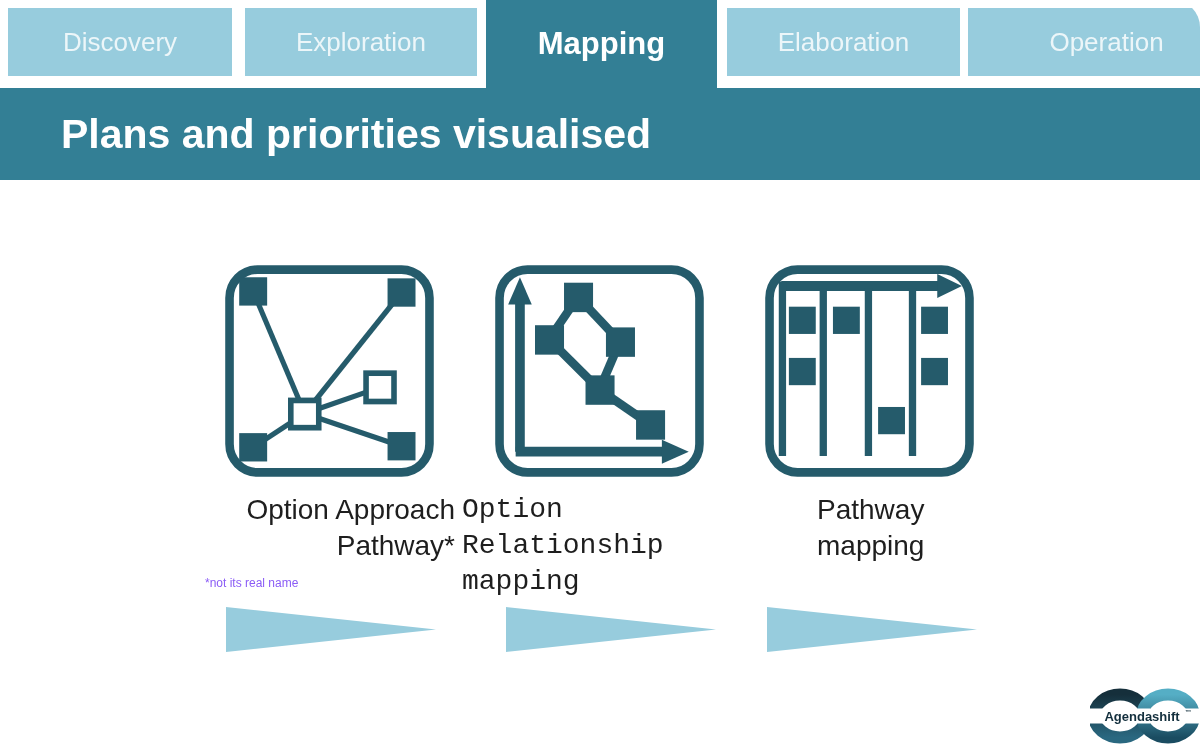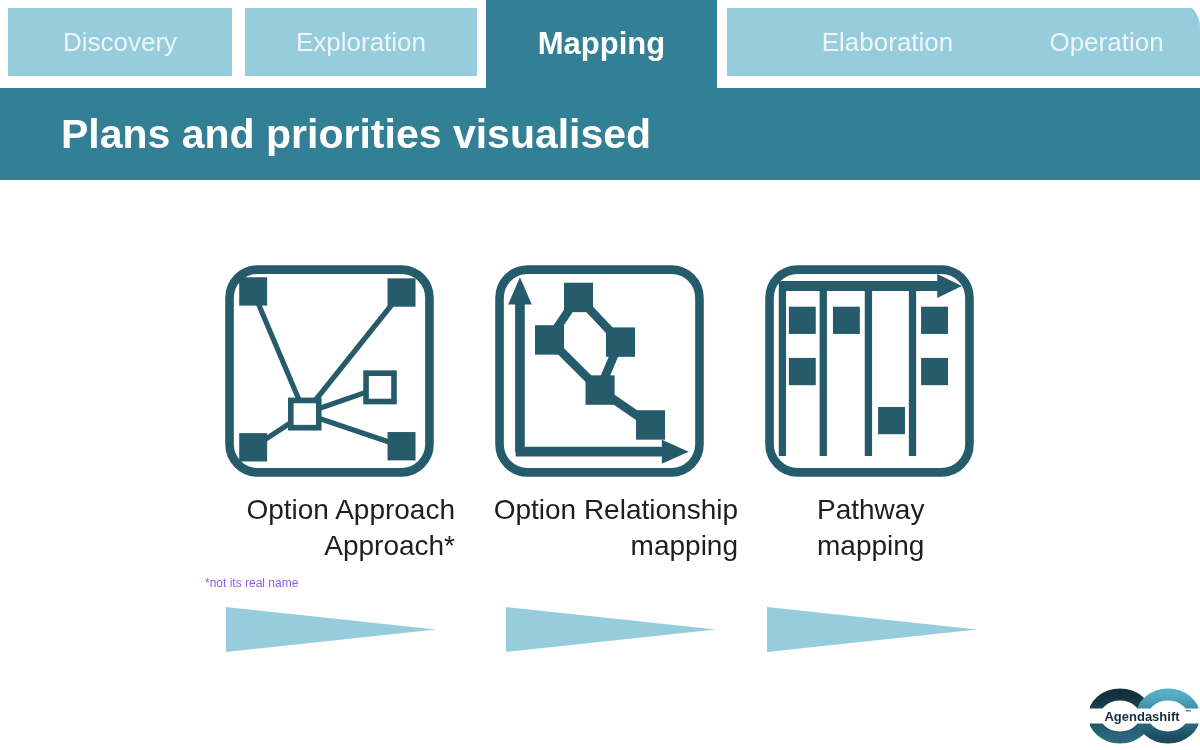--- a/index.html
+++ b/index.html
@@ -5,37 +5,37 @@
   html,body{margin:0;padding:0;background:#ffffff;font-family:"Liberation Sans",sans-serif;}
   .slide{position:relative;width:1200px;height:750px;overflow:hidden;background:#ffffff;border-radius:27px;}
 
   
   .tab{position:absolute;top:8px;height:68px;background:#97CCDD;color:#ECF6F9;
        display:flex;align-items:center;justify-content:center;font-size:26px;cursor:pointer;}
   .tab-0{left:8px;width:224px;}
   .tab-1{left:245px;width:232px;}
   .tab-2{left:486px;width:231px;top:0;height:88px;background:#337F95;color:#ffffff;
          font-weight:bold;font-size:31px;}
-  .tab-3{left:727px;width:233px;padding-left:44px;}
+  .tab-3{left:727px;width:233px;}
   .tab-4{left:968px;width:229px;padding-left:24px;}
 
   
   .banner{position:absolute;left:0;top:88px;width:1200px;height:92px;background:#337F95;
           display:flex;align-items:center;padding-left:31px;}
   .banner h1{margin:0 0 0 30px;color:#ffffff;font-size:41px;font-weight:bold;line-height:1;}
 
   
   .icon{position:absolute;top:262px;width:215px;height:218px;}
   .icon svg{width:100%;height:100%;display:block;}
   .icon-0{left:222px;} .icon-1{left:492px;} .icon-2{left:762px;}
 
   
   .label{position:absolute;top:492px;font-size:28px;line-height:36px;color:#1E1E1E;}
   .label-0{left:205px;width:250px;text-align:right;}
-  .label-1{left:462px;width:276px;text-align:right;}
+  .label-1{left:462px;width:276px;text-align:left;font-family:Liberation Mono, monospace;}
   .label-2{left:817px;width:210px;text-align:left;}
   .footnote{position:absolute;left:205px;top:576px;width:250px;text-align:left;
             font-size:12px;color:#8b5cf6;}
 
   
   .tri{position:absolute;top:607px;width:210px;height:45px;background:#97CCDD;
        clip-path:polygon(0 0,100% 50%,0 100%);}
   .tri-0{left:226px;} .tri-1{left:506px;} .tri-2{left:767px;}
 
   
@@ -124,21 +124,21 @@
         <rect x="33" y="20.5" width="12.5" height="12.5"></rect>
         <rect x="54" y="66.5" width="12.5" height="12.5"></rect>
         <rect x="74" y="20.5" width="12.5" height="12.5"></rect>
         <rect x="74" y="44" width="12.5" height="12.5"></rect>
       </g>
     </svg>
   </div>
 
   <div class="label label-0">
     <div>Option Approach</div>
-    <div>Approach*</div>
+    <div>Pathway*</div>
   </div>
   <div class="label label-1">
     <div>Option Relationship</div>
     <div>mapping</div>
   </div>
   <div class="label label-2">
     <div>Pathway</div>
     <div>mapping</div>
   </div>
 

